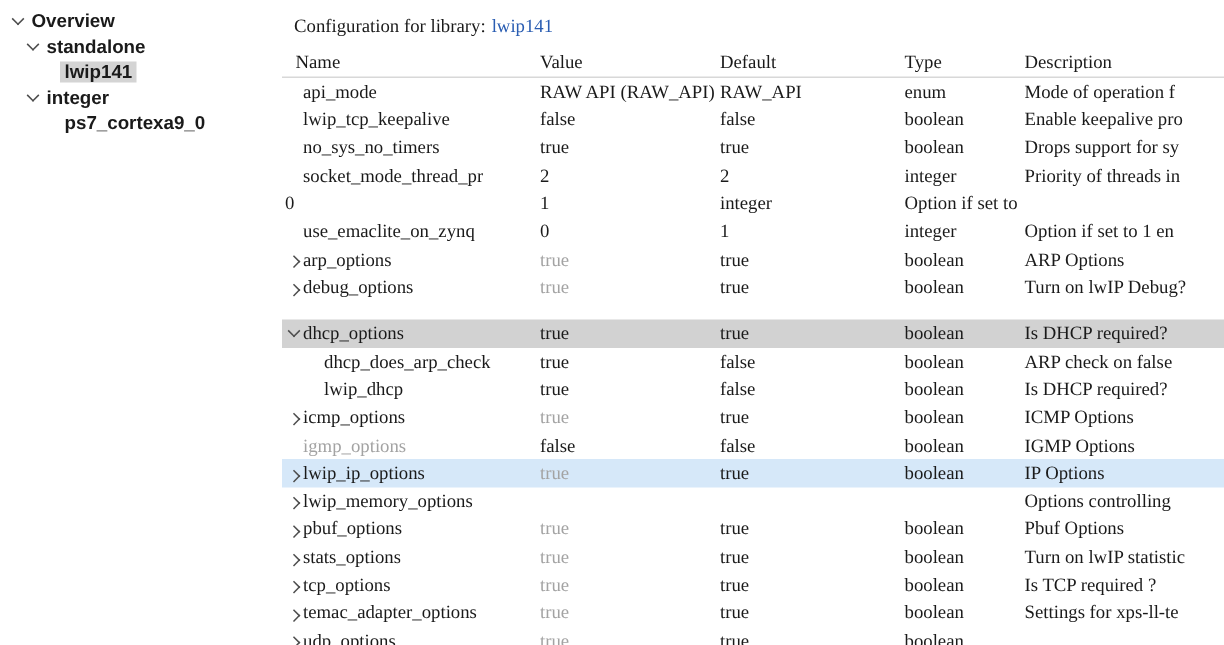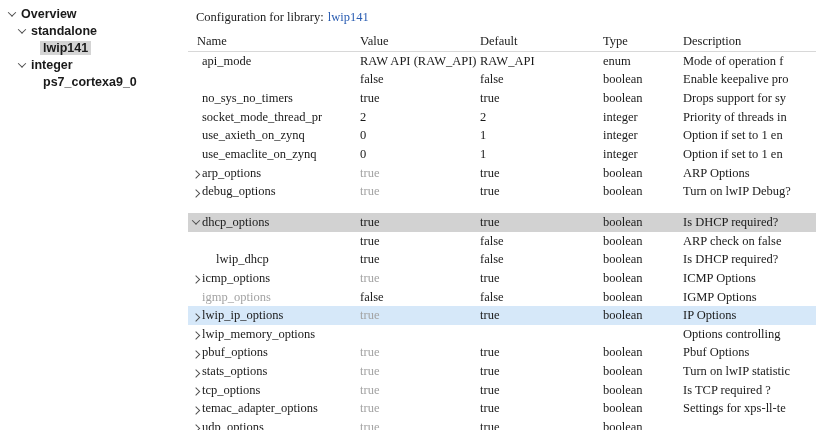--- a/index.html
+++ b/index.html
@@ -100,20 +100,21 @@
               <span class="cell-text">api_mode</span>
             </div>
             <div class="td value">RAW API (RAW_API)</div>
             <div class="td default">RAW_API</div>
             <div class="td type">enum</div>
             <div class="td description">Mode of operation f</div>
           </div>
           <div class="tr">
             <div class="td name lvl1">
               <span class="chevbox"></span>
+              <span class="cell-text">lwip_tcp_keepalive</span>
             </div>
             <div class="td value">false</div>
             <div class="td default">false</div>
             <div class="td type">boolean</div>
             <div class="td description">Enable keepalive pro</div>
           </div>
           <div class="tr">
             <div class="td name lvl1">
               <span class="chevbox"></span>
               <span class="cell-text">no_sys_no_timers</span>
@@ -127,24 +128,20 @@
             <div class="td name lvl1">
               <span class="chevbox"></span>
               <span class="cell-text">socket_mode_thread_pr</span>
             </div>
             <div class="td value">2</div>
             <div class="td default">2</div>
             <div class="td type">integer</div>
             <div class="td description">Priority of threads in</div>
           </div>
           <div class="tr">
-            <div class="td name lvl1">
-              <span class="chevbox"></span>
-              <span class="cell-text">use_axieth_on_zynq</span>
-            </div>
             <div class="td value">0</div>
             <div class="td default">1</div>
             <div class="td type">integer</div>
             <div class="td description">Option if set to 1 en</div>
           </div>
           <div class="tr">
             <div class="td name lvl1">
               <span class="chevbox"></span>
               <span class="cell-text">use_emaclite_on_zynq</span>
             </div>
@@ -185,20 +182,21 @@
               <span class="cell-text">dhcp_options</span>
             </div>
             <div class="td value">true</div>
             <div class="td default">true</div>
             <div class="td type">boolean</div>
             <div class="td description">Is DHCP required?</div>
           </div>
           <div class="tr">
             <div class="td name lvl2">
               <span class="chevbox"></span>
+              <span class="cell-text">dhcp_does_arp_check</span>
             </div>
             <div class="td value">true</div>
             <div class="td default">false</div>
             <div class="td type">boolean</div>
             <div class="td description">ARP check on false</div>
           </div>
           <div class="tr">
             <div class="td name lvl2">
               <span class="chevbox"></span>
               <span class="cell-text">lwip_dhcp</span>

